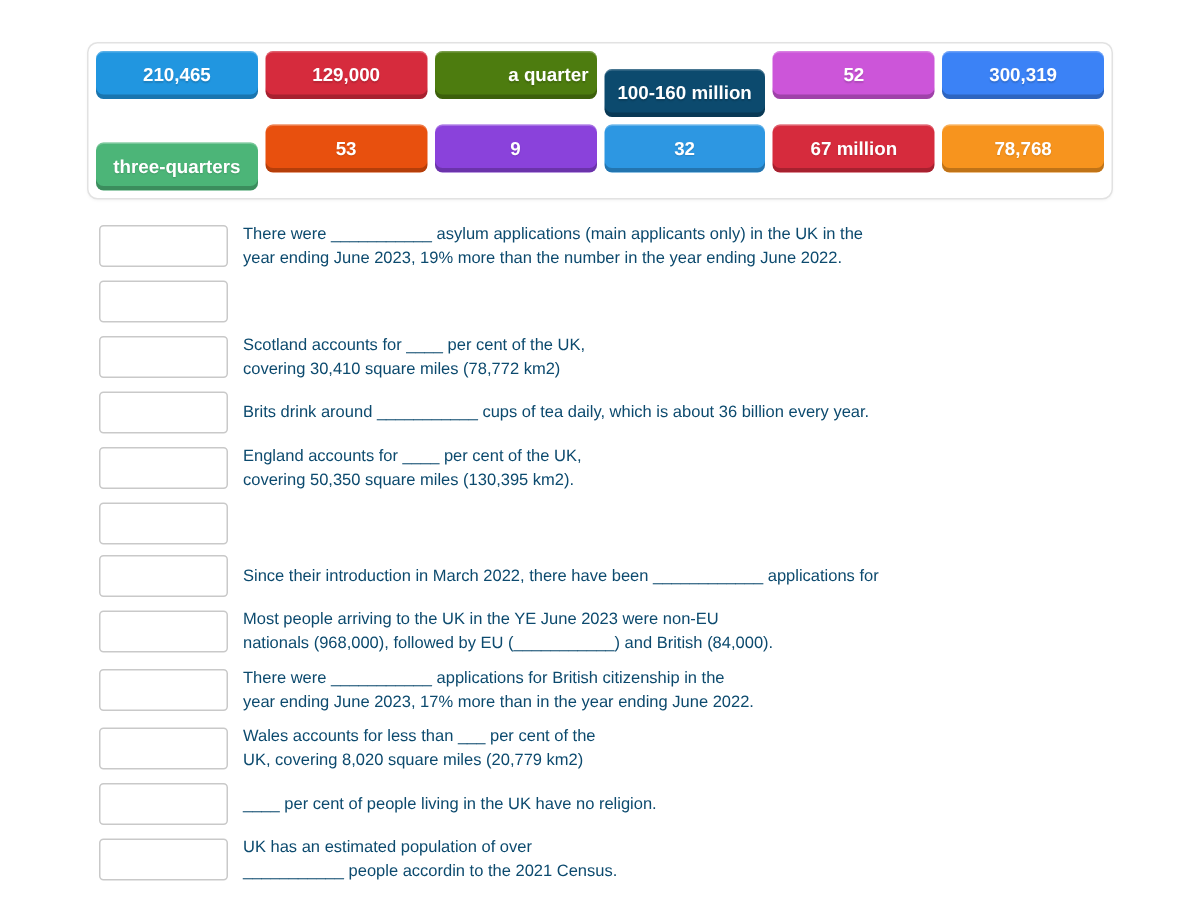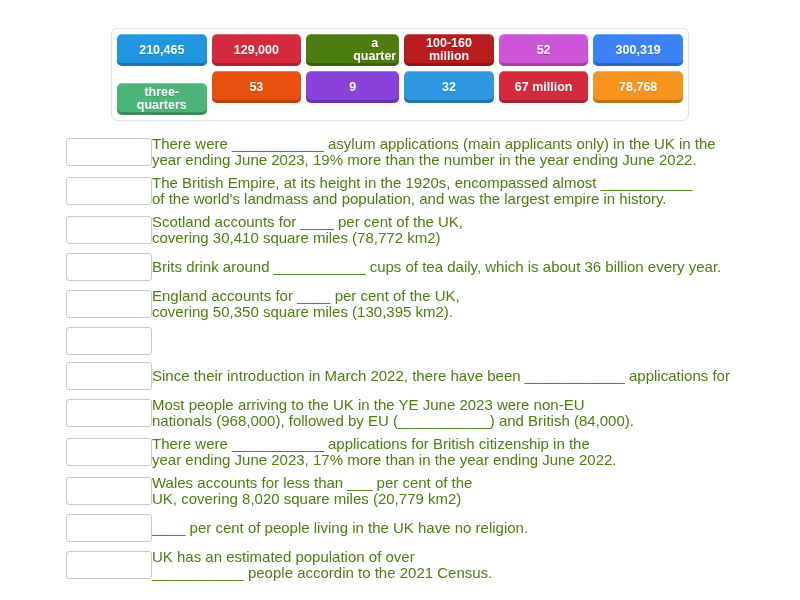--- a/index.html
+++ b/index.html
@@ -4,21 +4,21 @@
 <style>
   * { box-sizing: border-box; margin: 0; padding: 0; }
   html, body {
     width: 800px; height: 600px;
     background: #ffffff;
     font-family: "Liberation Sans", "DejaVu Sans", sans-serif;
     overflow: hidden;
   }
   
   .bank-card {
-    width: 578px;
+    width: 684px;
     margin: 28px auto 0 auto;
     background: #ffffff;
     border: 1px solid #e2e2e2;
     border-radius: 7px;
     padding: 5px;
     box-shadow: 0 1px 2px rgba(0,0,0,0.04);
   }
   .bank-grid {
     display: grid;
     grid-template-columns: repeat(6, 1fr);
@@ -52,36 +52,37 @@
   }
   .q-box {
     width: 86px;
     height: 28px;
     flex: 0 0 86px;
     background: #ffffff;
     border: 1px solid #c9c9c9;
     border-radius: 3px;
   }
   .q-text {
-    font-size: 15px;
+    margin-left: 10px;
+    font-size: 11px;
     line-height: 16px;
-    color: #4d7c0f;
+    color: #0c4a6e;
   }
   .q-text .l2:empty { display: none; }
   .q-text span { display: block; white-space: nowrap; }
 </style>
 </head>
 <body>
 
 <div class="bank-card">
   <div class="bank-grid">
     <div class="chip" style="background-color: rgb(33, 150, 224);">210,465</div>
     <div class="chip" style="background-color: rgb(214, 43, 61);">129,000</div>
     <div class="chip" style="background-color: #4d7c0f; padding-left: 47px;">a quarter</div>
-    <div class="chip" style="background-color: #b91c1c;">100-160 million</div>
+    <div class="chip" style="background-color: #0c4a6e; margin-top: 12px;">100-160 million</div>
     <div class="chip" style="background-color: rgb(204, 85, 217);">52</div>
     <div class="chip" style="background-color: #3b82f6;">300,319</div>
     <div class="chip" style="background-color: rgb(76, 181, 120); margin-top: 12px;">three-quarters</div>
     <div class="chip" style="background-color: rgb(232, 80, 14);">53</div>
     <div class="chip" style="background-color: rgb(138, 66, 219);">9</div>
     <div class="chip" style="background-color: rgb(45, 151, 226);">32</div>
     <div class="chip" style="background-color: rgb(214, 43, 61);">67 million</div>
     <div class="chip" style="background-color: rgb(247, 148, 30);">78,768</div>
   </div>
 </div>
@@ -89,24 +90,20 @@
 <div class="q-list">
   <div class="q-row">
     <div class="q-box"></div>
     <div class="q-text">
       <span>There were ___________ asylum applications (main applicants only) in the UK in the</span>
       <span class="l2">year ending June 2023, 19% more than the number in the year ending June 2022.</span>
     </div>
   </div>
   <div class="q-row">
     <div class="q-box"></div>
-    <div class="q-text">
-      <span>The British Empire, at its height in the 1920s, encompassed almost ___________</span>
-      <span class="l2">of the world's landmass and population, and was the largest empire in history.</span>
-    </div>
   </div>
   <div class="q-row">
     <div class="q-box"></div>
     <div class="q-text">
       <span>Scotland accounts for ____ per cent of the UK,</span>
       <span class="l2">covering 30,410 square miles (78,772 km2)</span>
     </div>
   </div>
   <div class="q-row">
     <div class="q-box"></div>

